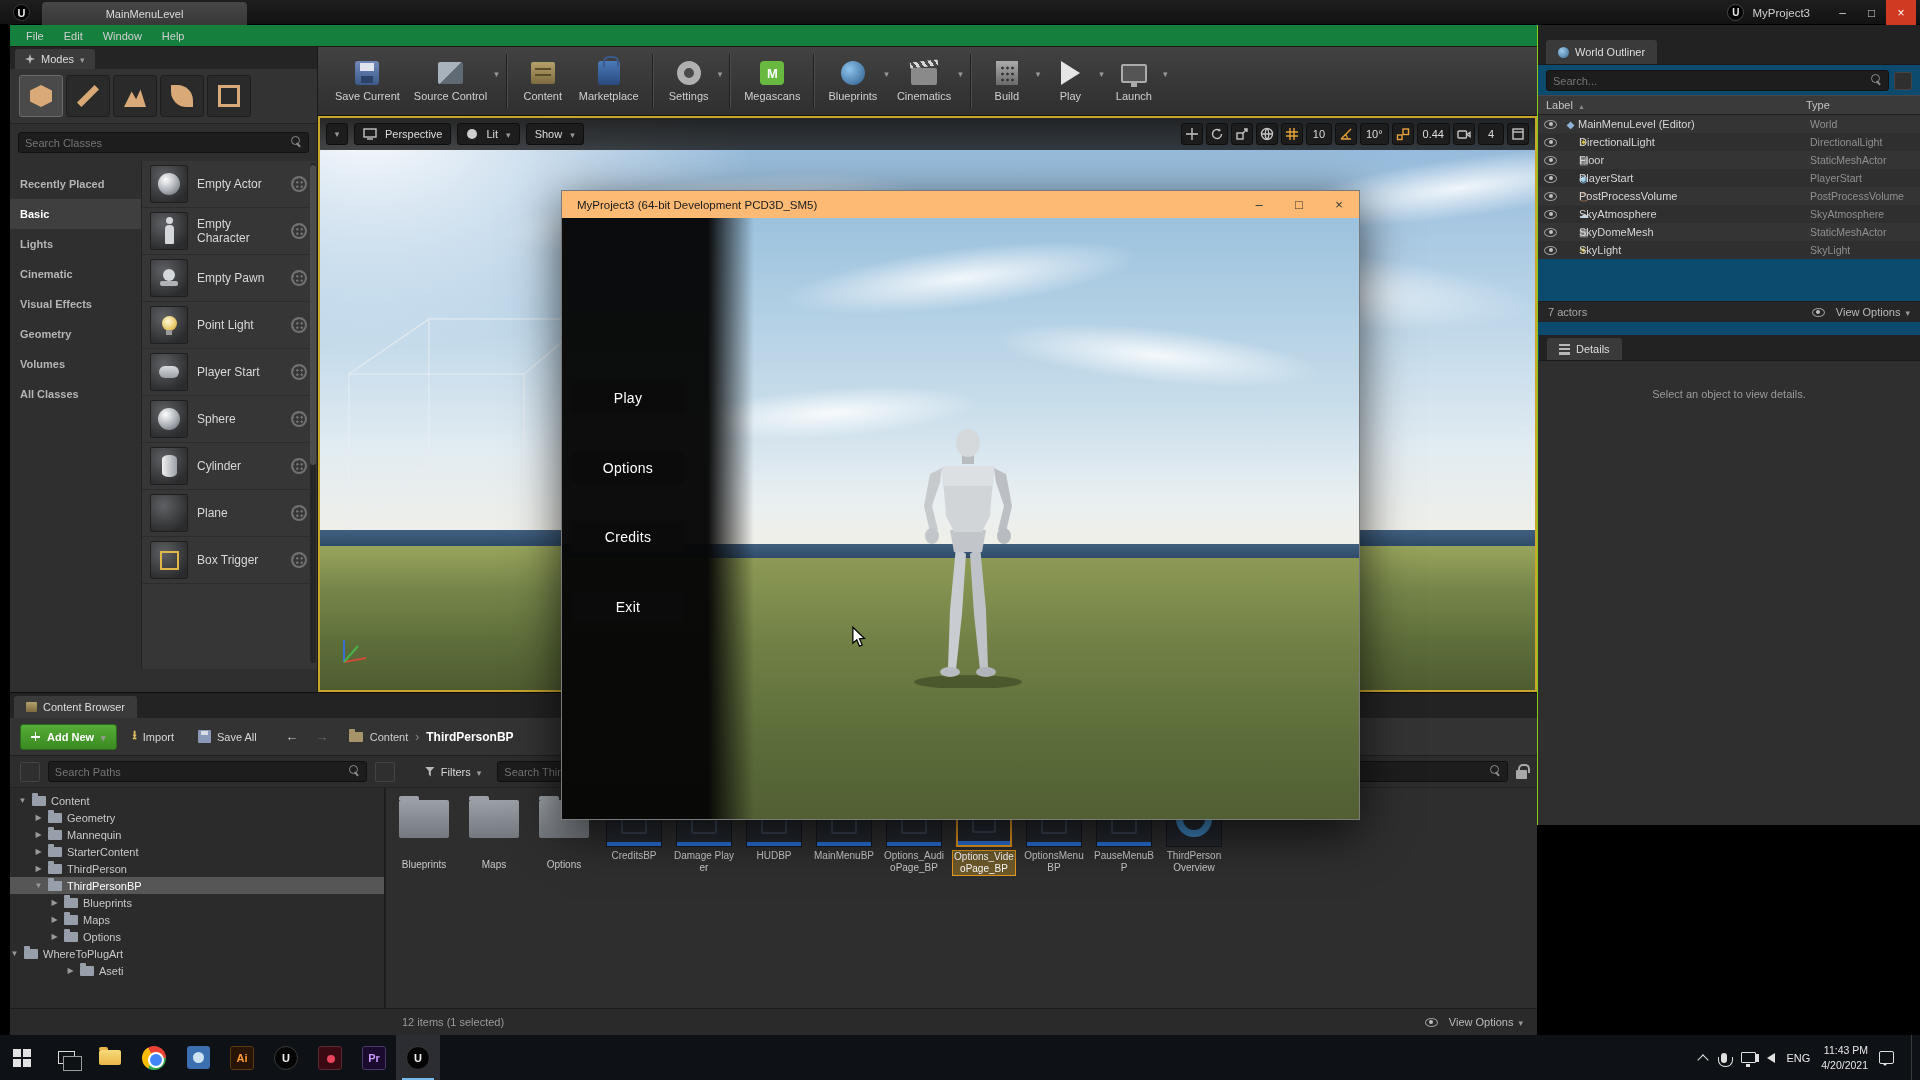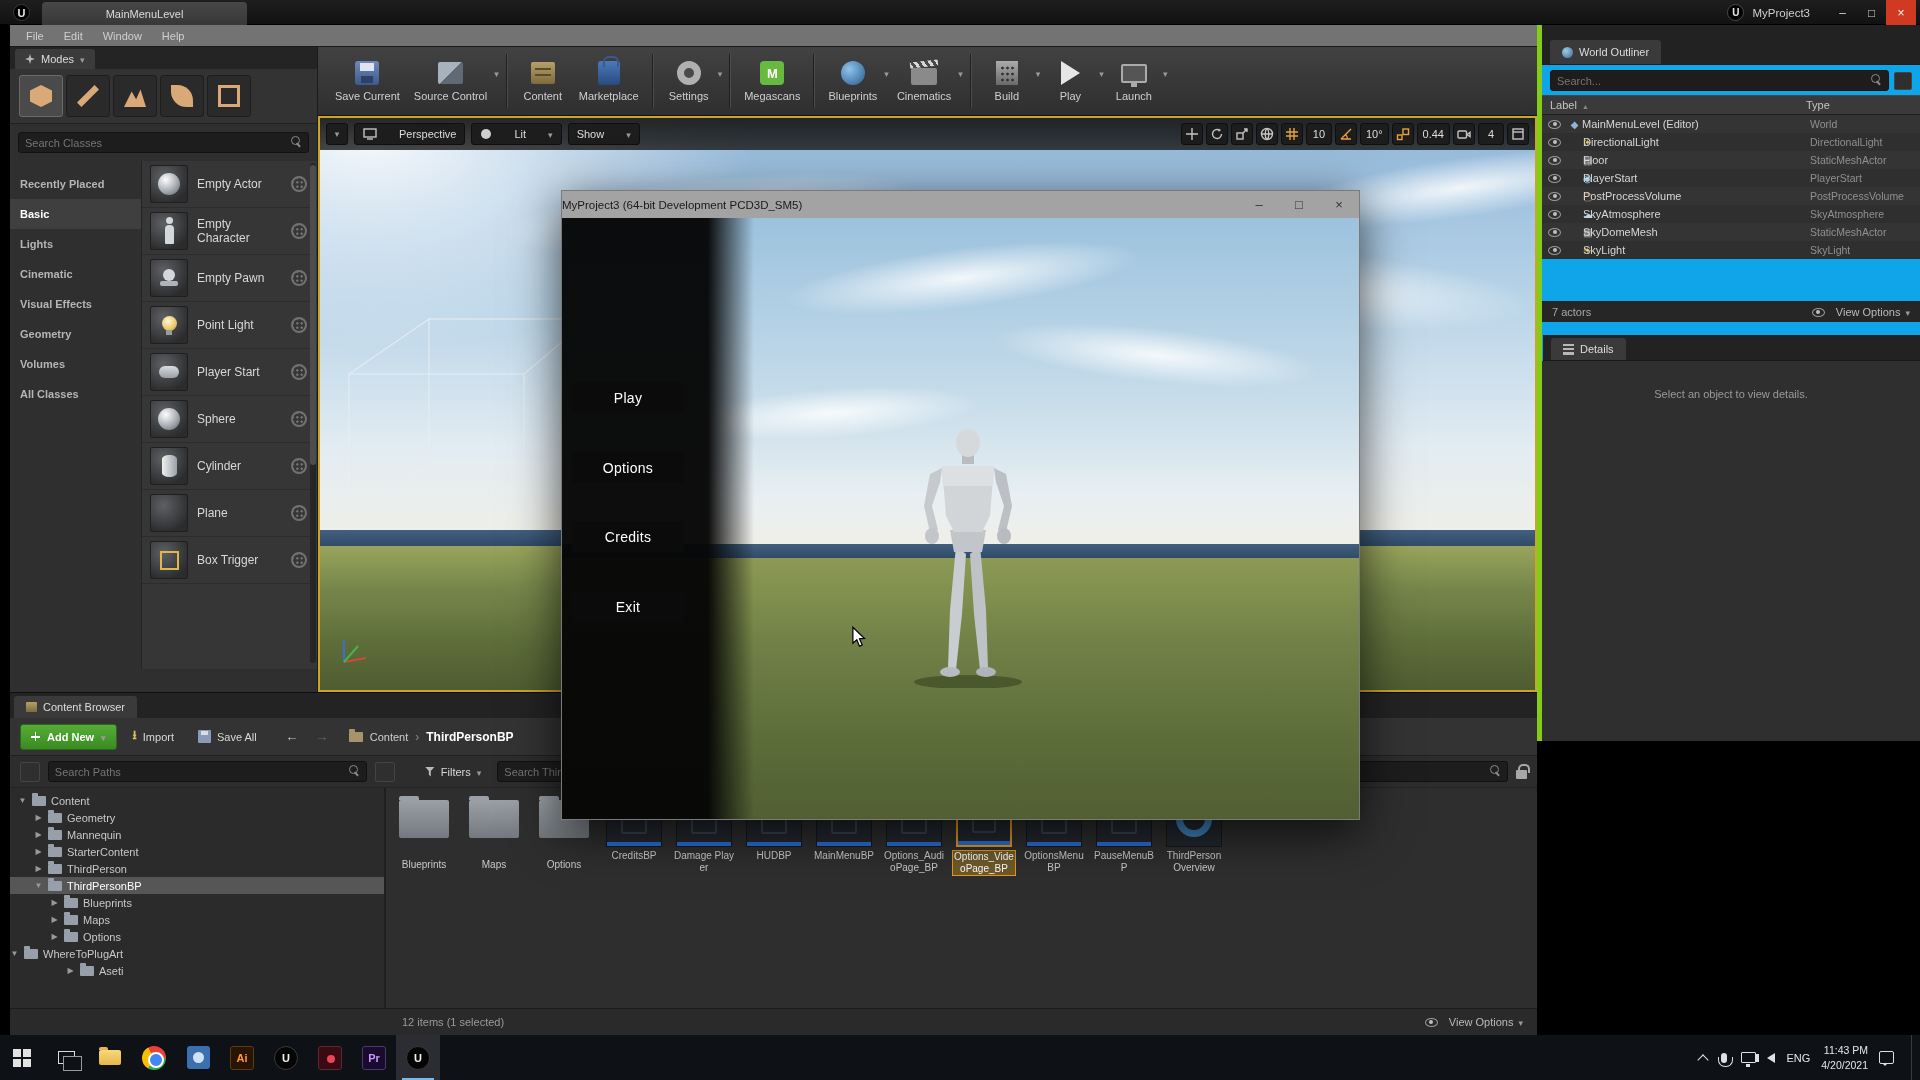--- a/index.html
+++ b/index.html
@@ -11,21 +11,21 @@
 .titlebar{position:absolute;left:0;top:0;width:1920px;height:25px;background:linear-gradient(#1e1e1e,#121212);border-bottom:1px solid #000;z-index:20}
 .tb-logo{position:absolute;left:13px;top:4px;width:17px;height:17px;border-radius:50%;background:#000;border:1px solid #3c3c3c;color:#e8e8e8;font-size:11px;font-weight:bold;display:flex;align-items:center;justify-content:center}
 .tb-tab{position:absolute;left:42px;top:2px;width:205px;height:23px;background:linear-gradient(#474747,#383838);border-radius:4px 4px 0 0;color:#dcdcdc;display:flex;align-items:center;justify-content:center}
 .tb-right{position:absolute;right:4px;top:0;height:25px;display:flex;align-items:center}
 .tb-right .ue-badge{width:17px;height:17px;border-radius:50%;background:#000;border:1px solid #4a4a4a;color:#e8e8e8;font-size:10px;font-weight:bold;display:flex;align-items:center;justify-content:center;margin-right:8px}
 .tb-title{color:#cfcfcf;margin-right:18px;font-size:11.5px}
 .winbtn{width:29px;height:25px;display:flex;align-items:center;justify-content:center;color:#cfcfcf;font-size:12px}
 .winbtn.close{background:#d03a22;color:#fff;width:30px}
 
 
-.menubar{position:absolute;left:10px;top:25px;width:1527px;height:22px;background:#737373;border-bottom:1px solid #1a1a1a;display:flex;align-items:center;padding-left:6px;z-index:5}
+.menubar{position:absolute;left:10px;top:25px;width:1527px;height:22px;background:#15803d;border-bottom:1px solid #1a1a1a;display:flex;align-items:center;padding-left:6px;z-index:5}
 .menu-item{padding:0 10px;color:#cfcfcf}
 
 
 .modes-panel{position:absolute;left:10px;top:47px;width:308px;height:645px;background:#2f2f2f;border-right:1px solid #1b1b1b;z-index:5}
 .modes-tabrow{height:22px;background:#242424;display:flex;align-items:flex-end}
 .modes-tab{margin-left:5px;height:20px;padding:0 10px;background:#3b3b3b;border-radius:3px 3px 0 0;display:flex;align-items:center;gap:6px;color:#ddd}
 .wand{width:10px;height:10px;background:#b8b8b8;clip-path:polygon(50% 0,62% 38%,100% 50%,62% 62%,50% 100%,38% 62%,0 50%,38% 38%)}
 .car::after{content:"▾";font-size:9px;color:#9a9a9a}
 .mode-ico-row{display:flex;gap:3px;padding:6px 0 6px 9px;background:#333;border-bottom:1px solid #222}
 .mode-btn{width:44px;height:42px;background:#2a2a2a;border:1px solid #1e1e1e;border-radius:3px;display:flex;align-items:center;justify-content:center}
@@ -93,41 +93,41 @@
 .ti-launch::after{content:"";position:absolute;left:8px;bottom:-6px;width:6px;height:4px;background:#ababab}
 
 
 .viewport{position:absolute;left:318px;top:116px;width:1219px;height:576px;border:2px solid #c9a52c;overflow:hidden;background:#87a8c8;z-index:4}
 .vp-sky{position:absolute;left:0;top:0;right:0;height:414px;background:linear-gradient(#8fb6d9,#b9d4e8 45%,#e2ecf2 80%,#efefe9)}
 .vp-glow{position:absolute;left:-90px;top:-70px;width:560px;height:320px;background:radial-gradient(ellipse at 25% 25%,rgba(255,255,255,.95),rgba(255,255,255,0) 65%)}
 .cloud{position:absolute;background:radial-gradient(ellipse at center,rgba(255,255,255,.85),rgba(255,255,255,0) 70%)}
 .vp-sea{position:absolute;left:0;top:412px;right:0;height:17px;background:linear-gradient(#41607f,#2e4a66)}
 .vp-grass{position:absolute;left:0;top:428px;right:0;bottom:0;background:linear-gradient(#99a55c,#76864a 30%,#5c6c39 70%,#4f5c31)}
 .vp-bar{position:absolute;left:0;top:0;right:0;height:32px;background:linear-gradient(rgba(26,26,26,.94),rgba(26,26,26,.8));display:flex;align-items:center;padding:0 6px;gap:6px}
-.vp-btn{height:22px;background:#1d1d1d;border:1px solid #0f0f0f;border-radius:3px;color:#ddd;display:flex;align-items:center;gap:22px;padding:0 8px}
+.vp-btn{height:22px;background:#1d1d1d;border:1px solid #0f0f0f;border-radius:3px;color:#ddd;display:flex;align-items:center;gap:8px;padding:0 8px}
 .vp-ico{width:22px;height:22px;flex:none;background:#1d1d1d;border:1px solid #0f0f0f;border-radius:3px;display:flex;align-items:center;justify-content:center;color:#bbb}
 .vp-val{height:22px;min-width:26px;padding:0 5px;background:#1d1d1d;border:1px solid #0f0f0f;border-radius:3px;color:#ddd;display:flex;align-items:center;justify-content:center}
 .vp-right{margin-left:auto;display:flex;align-items:center;gap:3px}
 .vsvg{stroke:#c4c4c4;fill:none;stroke-width:1.4}
 .vsvg.or{stroke:#e8a33d}
 
 
 .game-window{position:absolute;left:561px;top:190px;width:799px;height:630px;background:#222;box-shadow:0 12px 45px rgba(0,0,0,.7);z-index:60;border:1px solid #7a7a7a}
-.gw-title{height:27px;background:#a3a3a3;display:flex;align-items:center;padding-left:0;color:#1a1a1a;font-size:11.5px}
+.gw-title{height:27px;background:#fdba74;display:flex;align-items:center;padding-left:15px;color:#1a1a1a;font-size:11.5px}
 .gw-btns{margin-left:auto;display:flex;height:100%}
 .gw-btn{width:40px;display:flex;align-items:center;justify-content:center;color:#333;font-size:13px}
 .gw-scene{position:absolute;left:0;top:27px;right:0;bottom:0;overflow:hidden}
 .gs-sky{position:absolute;left:0;top:0;right:0;height:328px;background:linear-gradient(#9cc2de,#c6dcea 55%,#e8eff2 85%,#f0efe8)}
 .gs-sea{position:absolute;top:326px;left:0;right:0;height:15px;background:linear-gradient(#41607f,#2e4a66)}
 .gs-grass{position:absolute;top:340px;left:0;right:0;bottom:0;background:linear-gradient(#8d9a55,#6f7f45 35%,#5a6a38 75%,#515f33)}
 .gs-shade{position:absolute;left:0;top:0;bottom:0;width:192px;background:linear-gradient(90deg,rgba(6,6,6,.97) 76%,rgba(6,6,6,0))}
 .gm-btn{position:absolute;left:10px;width:112px;height:31px;background:#0b0b0b;color:#fff;font-size:14px;display:flex;align-items:center;justify-content:center;letter-spacing:.3px}
 
 
-.right-panel{position:absolute;left:1537px;top:25px;width:383px;height:716px;background:#0ea5e9;border-left:5px solid #84cc16;z-index:5}
+.right-panel{position:absolute;left:1537px;top:25px;width:383px;height:800px;background:#0c4a6e;border-left:1px solid #84cc16;z-index:5}
 .rp-tabrow{height:40px;background:#222;position:relative;border-bottom:1px solid #1a1a1a}
 .ptab{position:absolute;left:8px;bottom:0;height:24px;padding:0 12px;background:#3a3a3a;border-radius:3px 3px 0 0;display:flex;align-items:center;gap:6px;color:#ddd}
 .globe-ico{width:11px;height:11px;border-radius:50%;background:radial-gradient(circle at 35% 35%,#9ecbe8,#3a6a94)}
 .wo-search{margin:5px 8px 4px;display:flex;align-items:center;gap:5px}
 .wo-search .srchbox{flex:1;height:21px;background:#1d1d1d;border:1px solid #121212;border-radius:3px;display:flex;align-items:center;padding:0 6px;gap:6px}
 .wo-search input{flex:1;background:none;border:none;outline:none;color:#9a9a9a;font-size:11px}
 .sq-ico{width:18px;height:18px;border:1px solid #444;border-radius:2px;background:#2f2f2f}
 .wo-head{height:20px;background:#3a3a3a;border-top:1px solid #474747;border-bottom:1px solid #1f1f1f;display:flex;align-items:center;padding:0 8px;color:#c4c4c4}
 .wo-head .hl{flex:1;display:flex;align-items:center;gap:5px}
 .sort::after{content:"▲";font-size:7px;color:#888}

